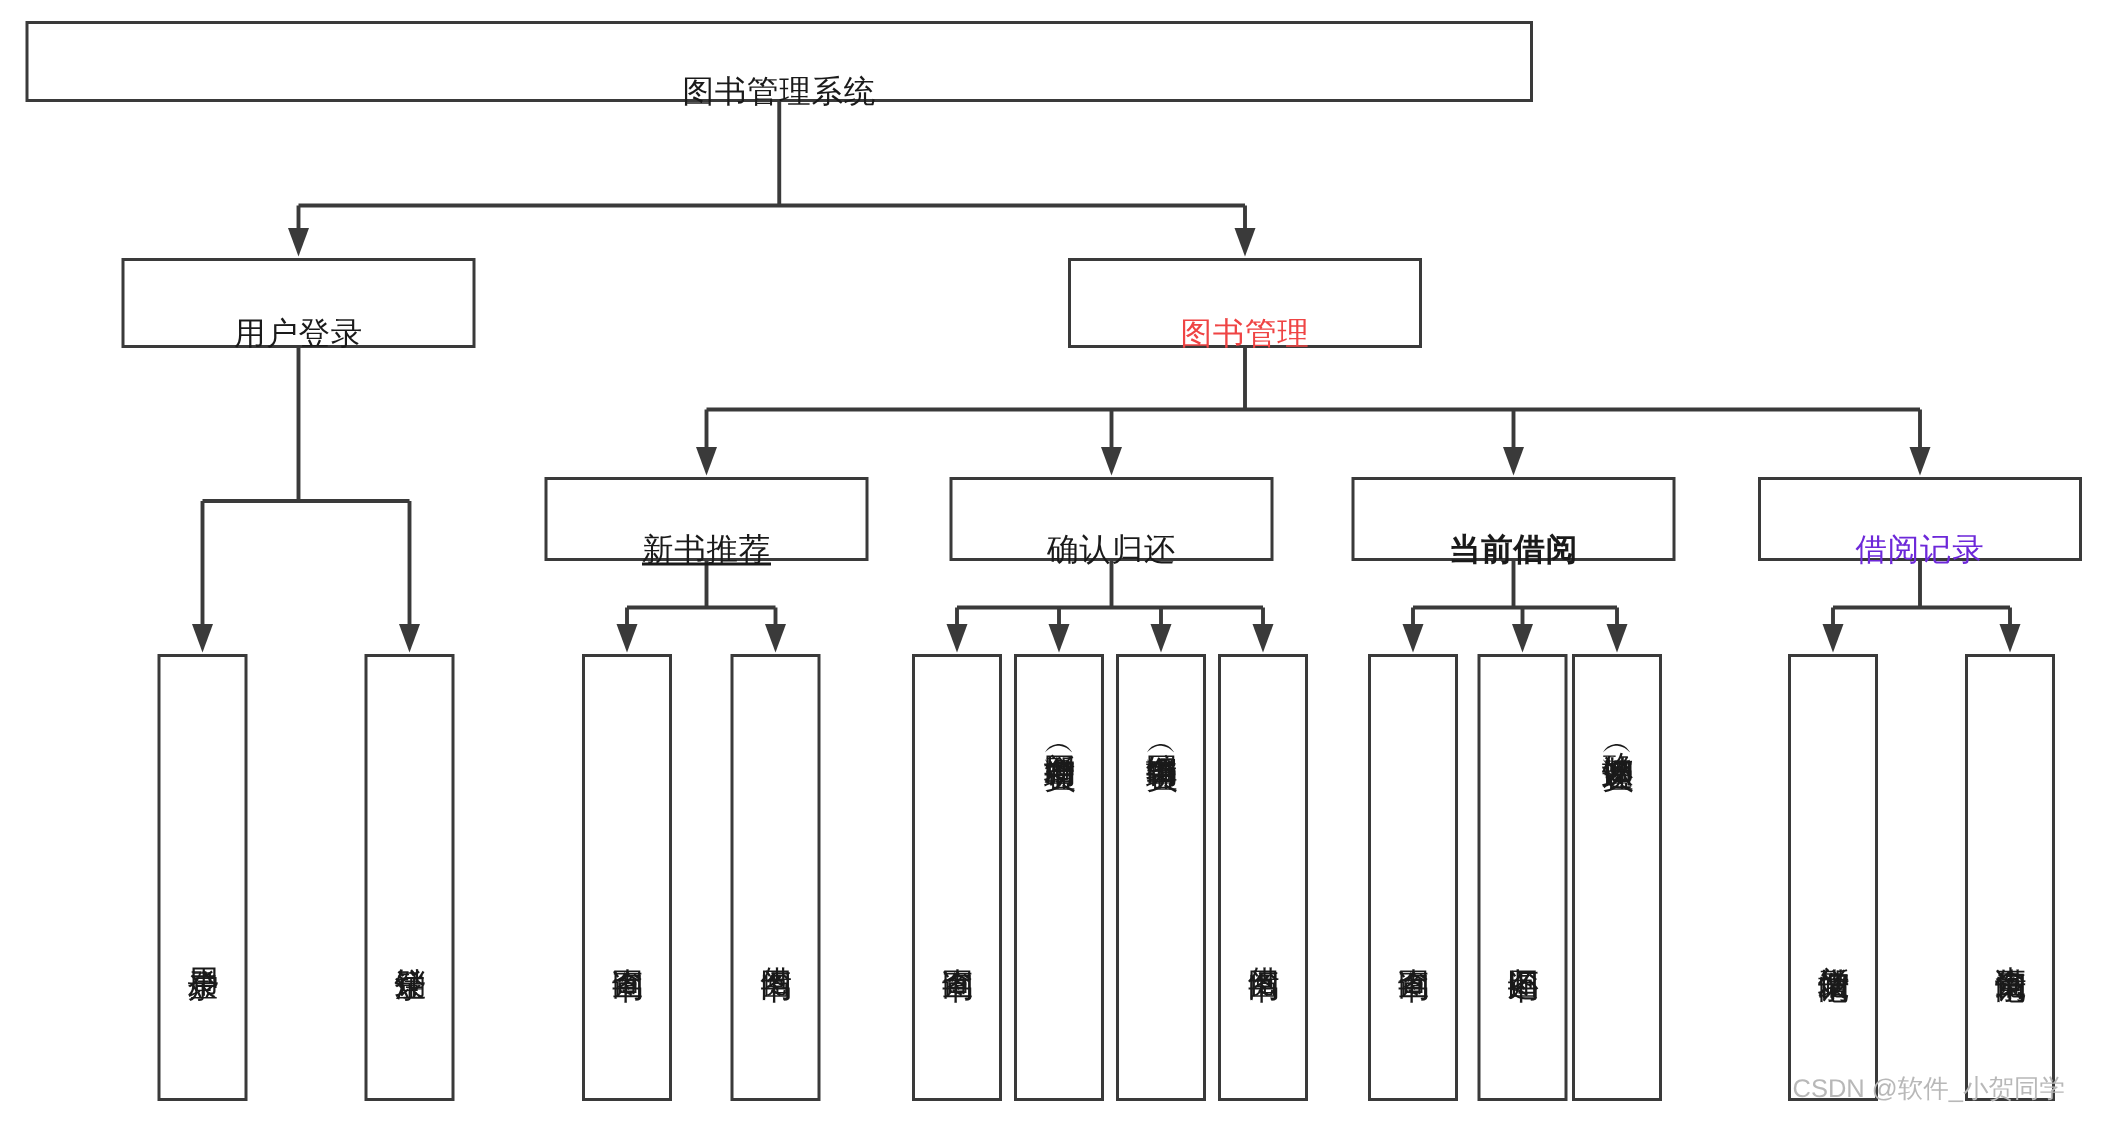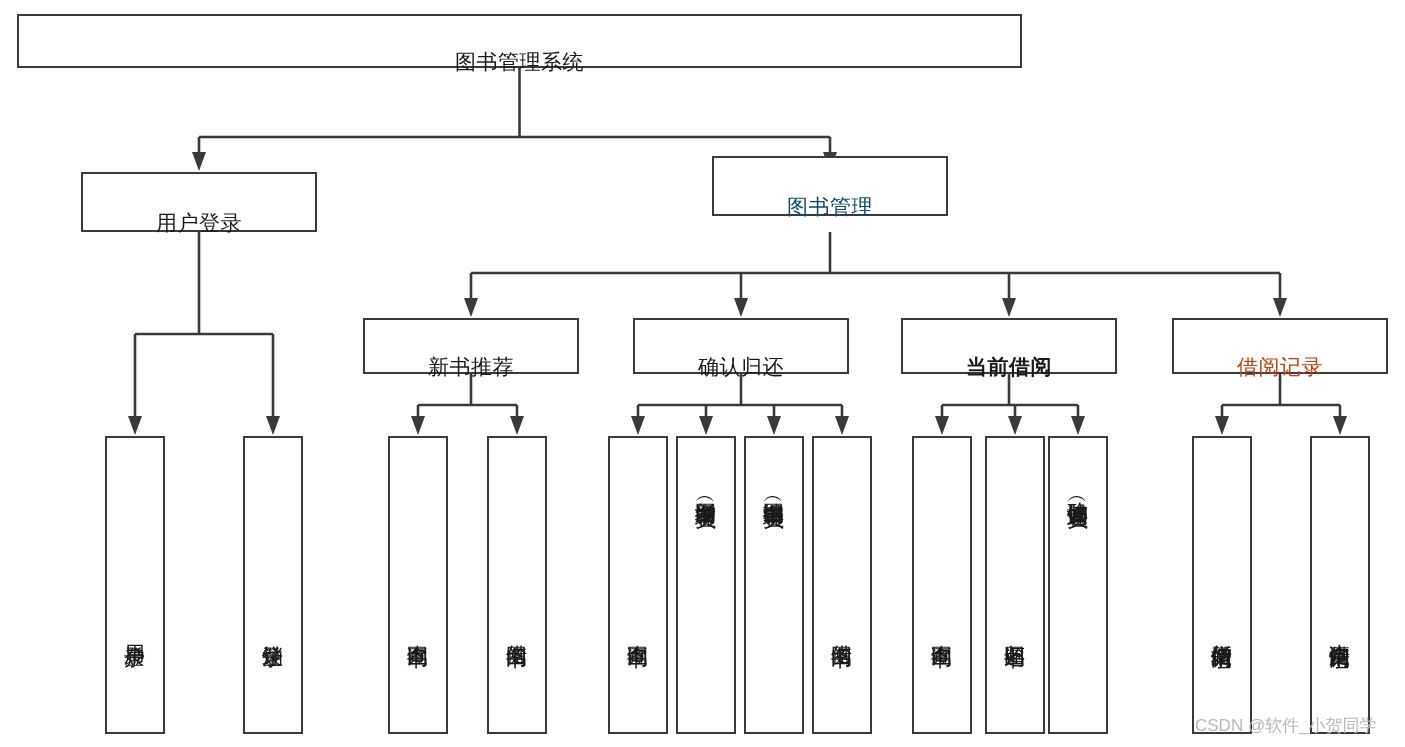--- a/index.html
+++ b/index.html
@@ -130,33 +130,33 @@
       <line x1="1340" y1="405" x2="1340" y2="416" stroke="#3a3a3a" stroke-width="2.6"></line>
       <polygon points="1333,416 1347,416 1340,435" fill="#3a3a3a"></polygon>
     </svg>
   <div id="nodes">
       <div class="node horizontal" style="left: 17px; top: 14px; width: 1005px; height: 54px; border-color: rgb(58, 58, 58); color: rgb(26, 26, 26);">
         <span class="node-label">图书管理系统</span>
       </div>
       <div class="node horizontal" style="left: 81px; top: 172px; width: 236px; height: 60px; border-color: rgb(58, 58, 58); color: rgb(26, 26, 26);">
         <span class="node-label">用户登录</span>
       </div>
-      <div class="node horizontal" style="left: 712px; top: 156px; width: 236px; height: 60px; border-color: rgb(58, 58, 58); color: #0c4a6e;">
+      <div class="node horizontal" style="left: 712px; top: 172px; width: 236px; height: 60px; border-color: rgb(58, 58, 58); color: #ef4444;">
         <span class="node-label">图书管理</span>
       </div>
-      <div class="node horizontal" style="left: 363px; top: 318px; width: 216px; height: 56px; border-color: rgb(58, 58, 58); color: rgb(26, 26, 26);">
+      <div class="node horizontal" style="left: 363px; top: 318px; width: 216px; height: 56px; border-color: rgb(58, 58, 58); color: rgb(26, 26, 26); text-decoration: underline;">
         <span class="node-label">新书推荐</span>
       </div>
       <div class="node horizontal" style="left: 633px; top: 318px; width: 216px; height: 56px; border-color: rgb(58, 58, 58); color: rgb(26, 26, 26);">
         <span class="node-label">确认归还</span>
       </div>
       <div class="node horizontal" style="left: 901px; top: 318px; width: 216px; height: 56px; border-color: rgb(58, 58, 58); color: rgb(26, 26, 26); font-weight: bold;">
         <span class="node-label">当前借阅</span>
       </div>
-      <div class="node horizontal" style="left: 1172px; top: 318px; width: 216px; height: 56px; border-color: rgb(58, 58, 58); color: #c2410c;">
+      <div class="node horizontal" style="left: 1172px; top: 318px; width: 216px; height: 56px; border-color: rgb(58, 58, 58); color: #6d28d9;">
         <span class="node-label">借阅记录</span>
       </div>
       <div class="node vertical" style="left: 105px; top: 436px; width: 60px; height: 298px; border-color: rgb(58, 58, 58); color: rgb(26, 26, 26);">
         <span class="node-label">用户登录</span>
       </div>
       <div class="node vertical" style="left: 243px; top: 436px; width: 60px; height: 298px; border-color: rgb(58, 58, 58); color: rgb(26, 26, 26);">
         <span class="node-label">注销登录</span>
       </div>
       <div class="node vertical" style="left: 388px; top: 436px; width: 60px; height: 298px; border-color: rgb(58, 58, 58); color: rgb(26, 26, 26);">
         <span class="node-label">查询图书</span>

